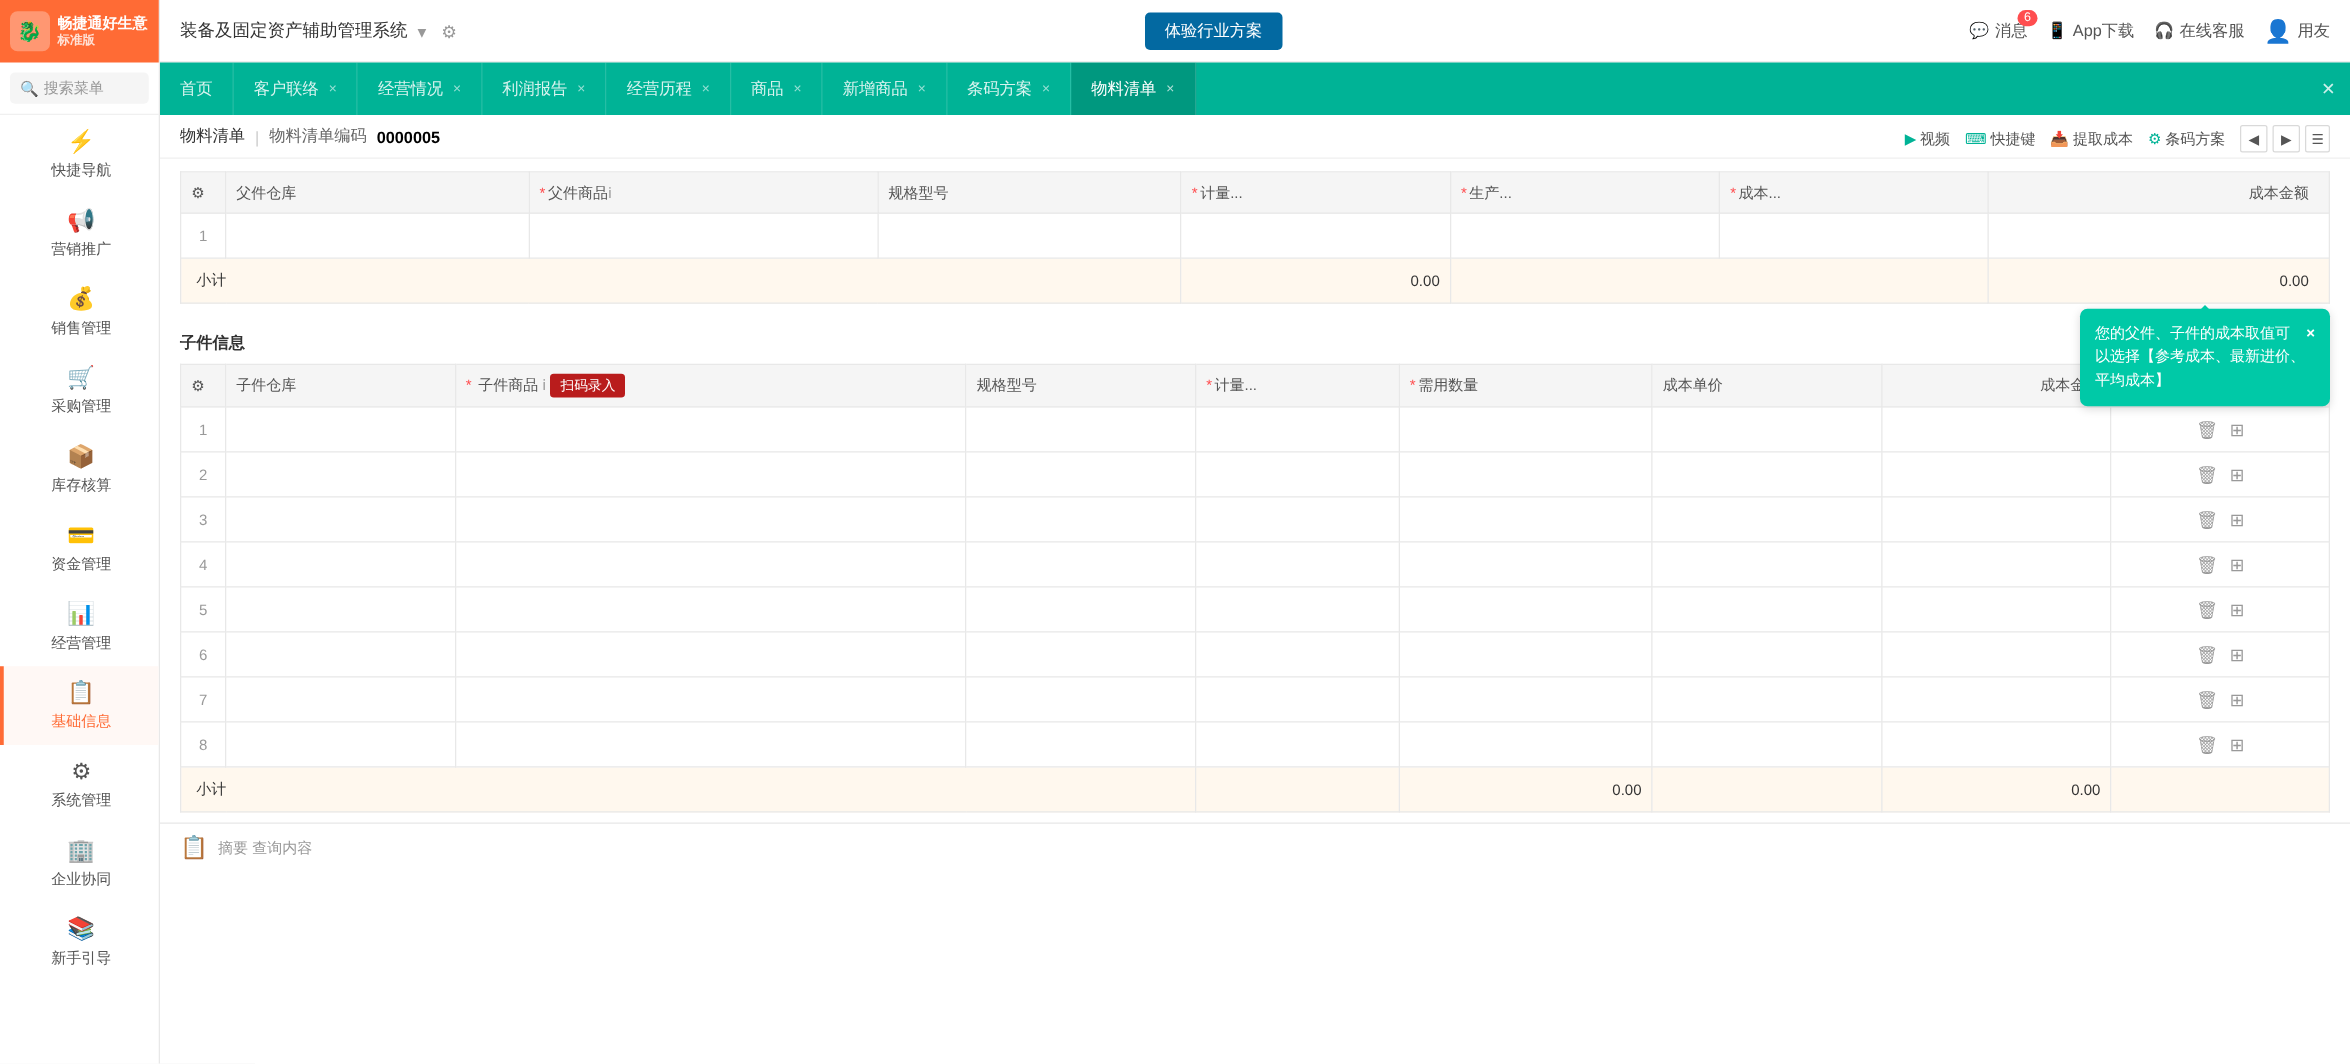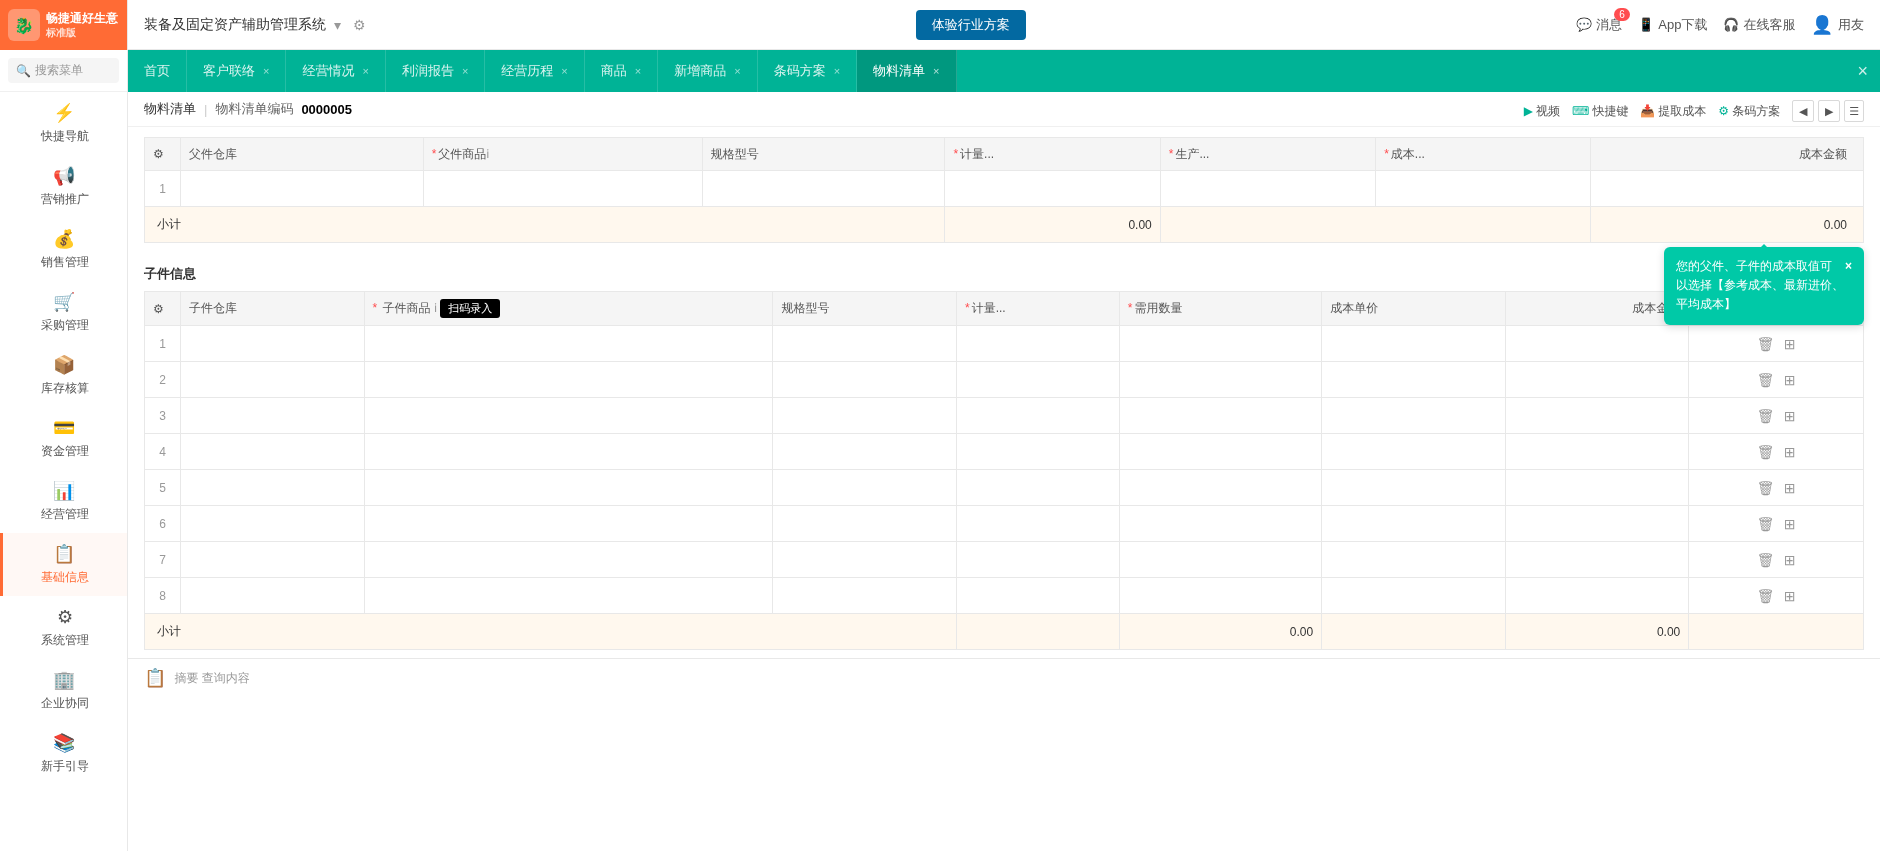--- a/index.html
+++ b/index.html
@@ -230,21 +230,21 @@
     .col-actions { text-align: center; white-space: nowrap; }
     .action-btn {
       cursor: pointer;
       color: #999;
       margin: 0 3px;
       font-size: 14px;
     }
 
     
     .scan-btn {
-      background: #000000;
+      background: #b91c1c;
       color: #fff;
       border: none;
       padding: 2px 8px;
       border-radius: 3px;
       font-size: 11px;
       cursor: pointer;
       white-space: nowrap;
     }
 
     

